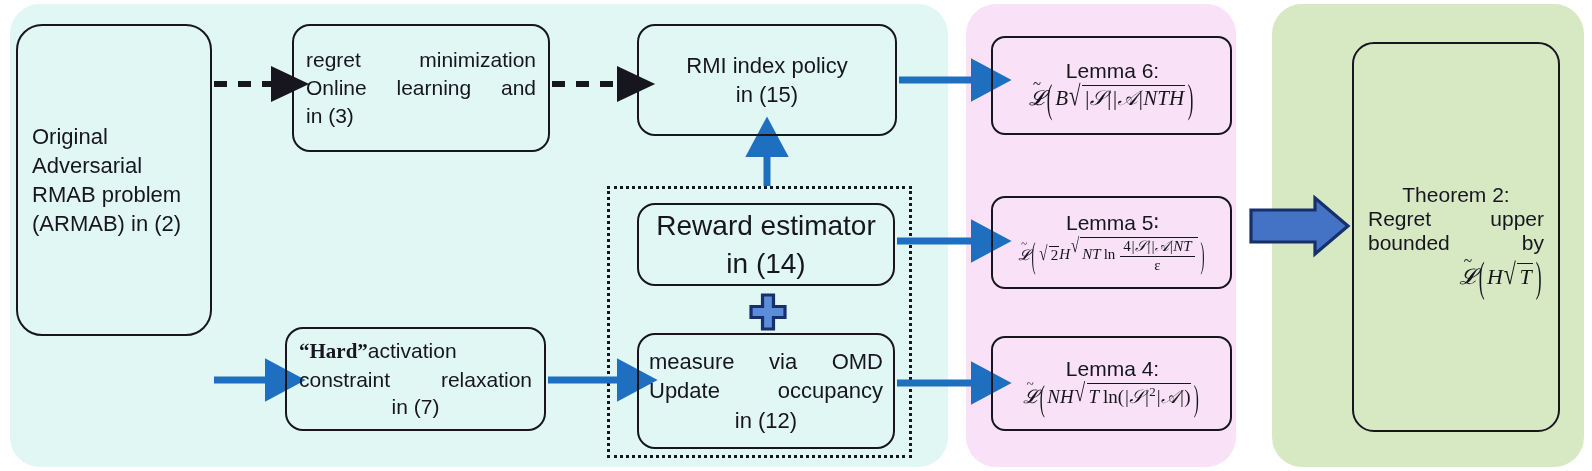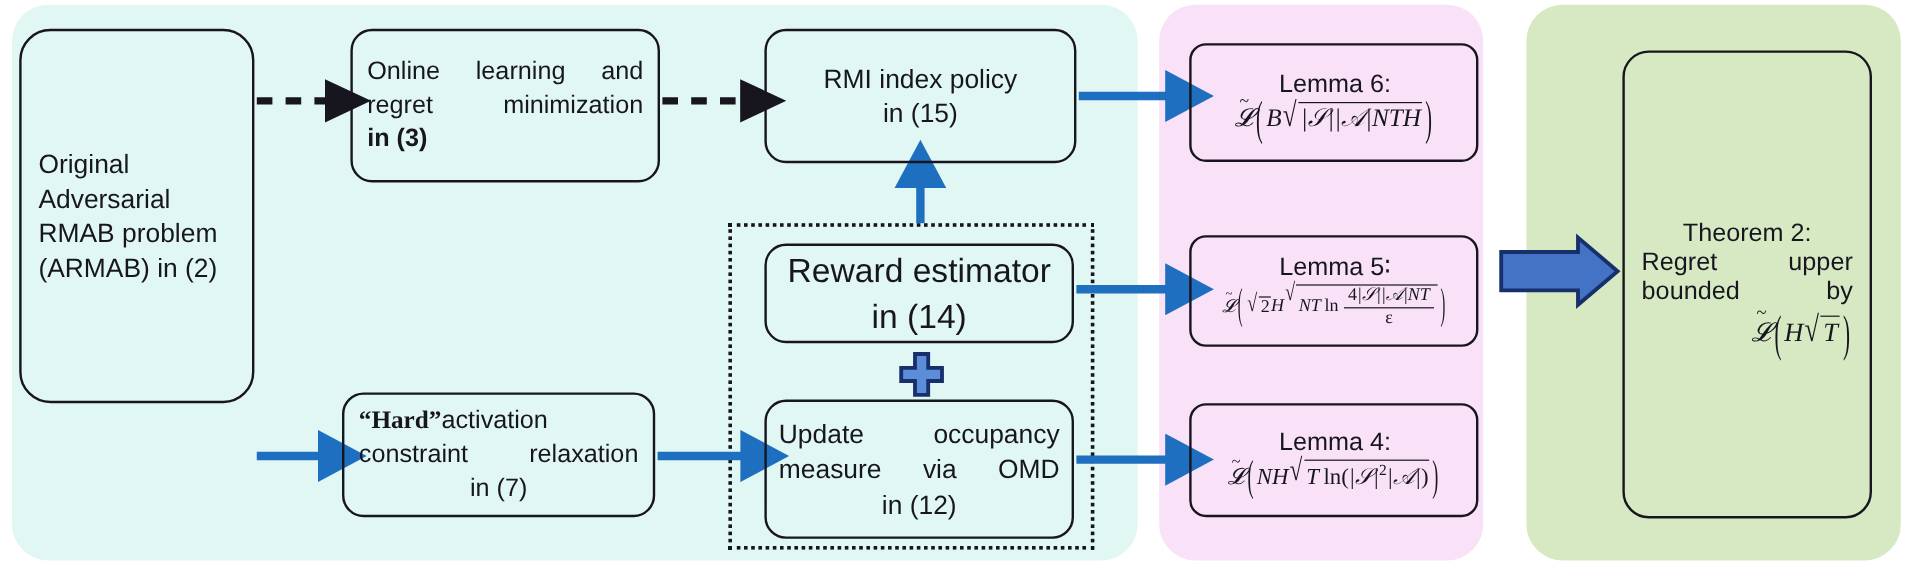--- a/index.html
+++ b/index.html
@@ -55,21 +55,21 @@
   
   #box-online {
     left: 292px; top: 24px; width: 258px; height: 128px;
     padding: 0 12px;
     font-size: 21px;
   }
   #box-online .line.just {
     text-align: justify;
     text-align-last: justify;
   }
-  #box-online .line.lastl { text-align: left; font-weight: bold; }
+  #box-online .line.lastl { text-align: left; }
 
   #box-rmi {
     left: 637px; top: 24px; width: 260px; height: 112px;
     padding: 0 10px;
     font-size: 22px;
   }
   #box-rmi .line { text-align: center; }
 
   
   #box-hard {
@@ -305,44 +305,44 @@
   </svg>
 
   <div class="node" id="box-armab">
     <span class="line">Original</span>
     <span class="line">Adversarial</span>
     <span class="line">RMAB problem</span>
     <span class="line">(ARMAB) in (2)</span>
   </div>
 
   <div class="node" id="box-online">
+    <span class="line just">regret   minimization</span>
     <span class="line just">Online   learning   and</span>
-    <span class="line just">regret   minimization</span>
     <span class="line lastl">in (3)</span>
   </div>
 
   <div class="node" id="box-rmi">
     <span class="line">RMI index policy</span>
     <span class="line">in (15)</span>
   </div>
 
   <div class="node" id="box-hard">
     <span class="line just"><span class="hard-word">“Hard”</span><span>activation</span></span>
     <span class="line just">constraint relaxation</span>
     <span class="line ctr">in (7)</span>
   </div>
 
   <div class="node" id="box-reward">
     <span class="line">Reward estimator</span>
     <span class="line">in (14)</span>
   </div>
 
   <div class="node" id="box-update">
+    <span class="line just">measure via OMD</span>
     <span class="line just">Update   occupancy</span>
-    <span class="line just">measure via OMD</span>
     <span class="line ctr">in (12)</span>
   </div>
 
   <div class="lemma" id="lemma6">
     <span class="lemma-title">Lemma 6:</span>
     <span class="lemma-formula">
       <span class="math" style="font-size:21px;">
         <span class="tilde-o cal">𝓛</span><span class="bigparen">(</span><span>B</span><span class="sqrt"><span class="rad">√</span><span class="bar">|<span class="cal">𝒮</span>||<span class="cal">𝒜</span>|<span>NTH</span></span></span><span class="bigparen">)</span>
       </span>
     </span>

